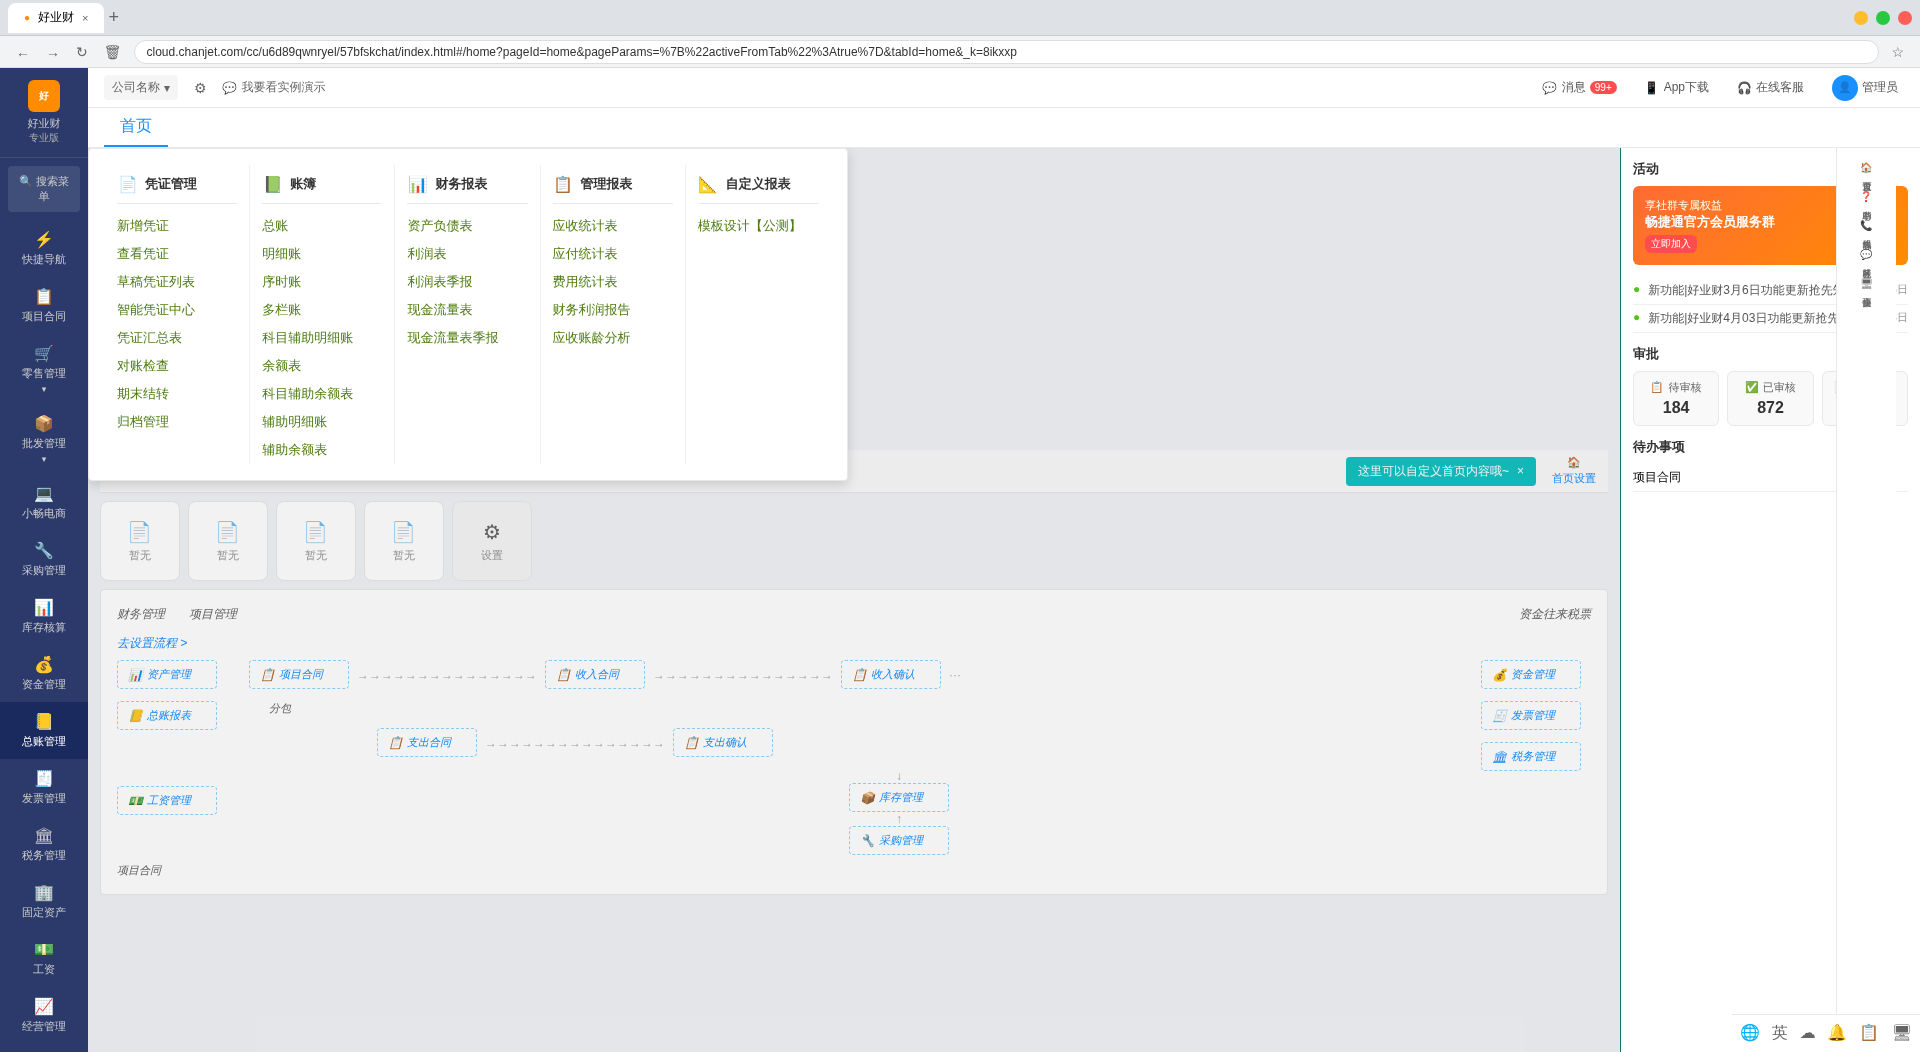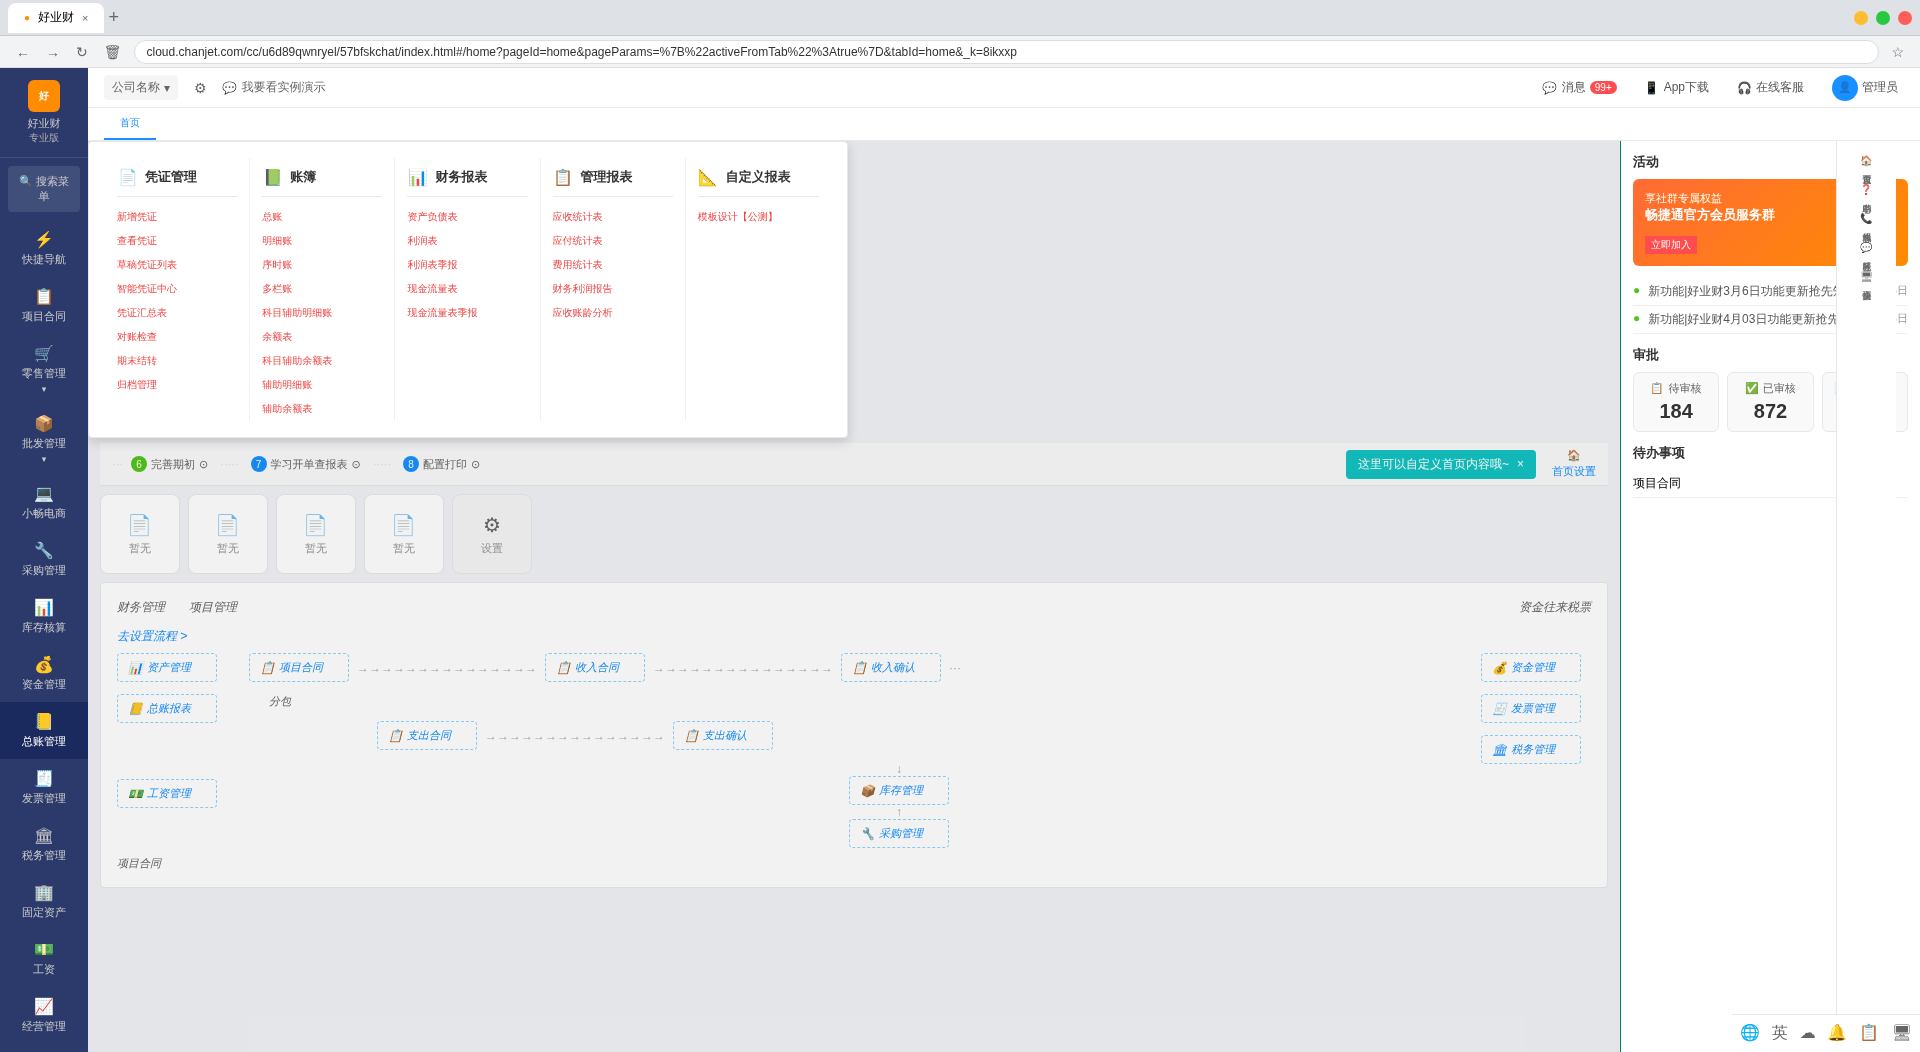--- a/index.html
+++ b/index.html
@@ -153,21 +153,21 @@
     
     .tab-nav {
       background: white;
       border-bottom: 1px solid #e8e8e8;
       display: flex;
       align-items: center;
       padding: 0 16px;
     }
     .tab-nav-item {
       padding: 8px 16px;
-      font-size: 10px;
+      font-size: 16px;
       cursor: pointer;
       border-bottom: 2px solid transparent;
       color: #666;
     }
     .tab-nav-item.active { color: #1890ff; border-bottom-color: #1890ff; }
 
     
     .main-content {
       flex: 1;
       display: flex;
@@ -226,22 +226,22 @@
       width: 22px;
       height: 22px;
       display: inline-flex;
       align-items: center;
       justify-content: center;
       font-size: 14px;
     }
     .menu-item {
       display: block;
       padding: 5px 0;
-      font-size: 10px;
-      color: #ef4444;
+      font-size: 13px;
+      color: #4d7c0f;
       cursor: pointer;
       text-decoration: none;
     }
 
     
     .quick-access-bar {
       background: #f9f9f9;
       border-bottom: 1px solid #e8e8e8;
       padding: 6px 12px;
       display: flex;
@@ -404,21 +404,21 @@
       gap: 8px;
     }
     .approval-card {
       background: #f9f9f9;
       border: 1px solid #e8e8e8;
       border-radius: 6px;
       padding: 8px;
       text-align: center;
     }
     .approval-card-label { font-size: 11px; color: #666; display: flex; align-items: center; gap: 4px; justify-content: center; margin-bottom: 4px; }
-    .approval-card-num { font-size: 20px; font-weight: bold; color: #333; }
+    .approval-card-num { font-size: 16px; font-weight: bold; color: #333; }
 
     
     .todo-section { margin-bottom: 12px; }
     .todo-item {
       display: flex;
       justify-content: space-between;
       padding: 5px 0;
       font-size: 12px;
       border-bottom: 1px solid #f0f0f0;
     }
@@ -865,21 +865,21 @@
 
       <div class="right-sidebar">
 
         <div class="right-section-title">
           <span>活动</span>
         </div>
         <div class="activity-banner">
           <div style="flex:1;">
             <div style="font-size:11px;color:#ffe;">享社群专属权益</div>
             <div class="activity-banner-text">畅捷通官方会员服务群</div>
-            <div style="background:#ff4d4f;color:white;font-size:10px;padding:2px 6px;border-radius:0;display:inline-block;margin-top:12px;">立即加入</div>
+            <div style="background:#ff4d4f;color:white;font-size:10px;padding:2px 6px;border-radius:6px;display:inline-block;margin-top:4px;">立即加入</div>
           </div>
           <div class="activity-qr">QR</div>
         </div>
 
         <div class="news-list">
           <div class="news-item">
             <span style="color:#52c41a;">●</span>
             <span style="flex:1;margin:0 8px;">新功能|好业财3月6日功能更新抢先知</span>
             <span class="news-date">03月06日</span>
           </div>

